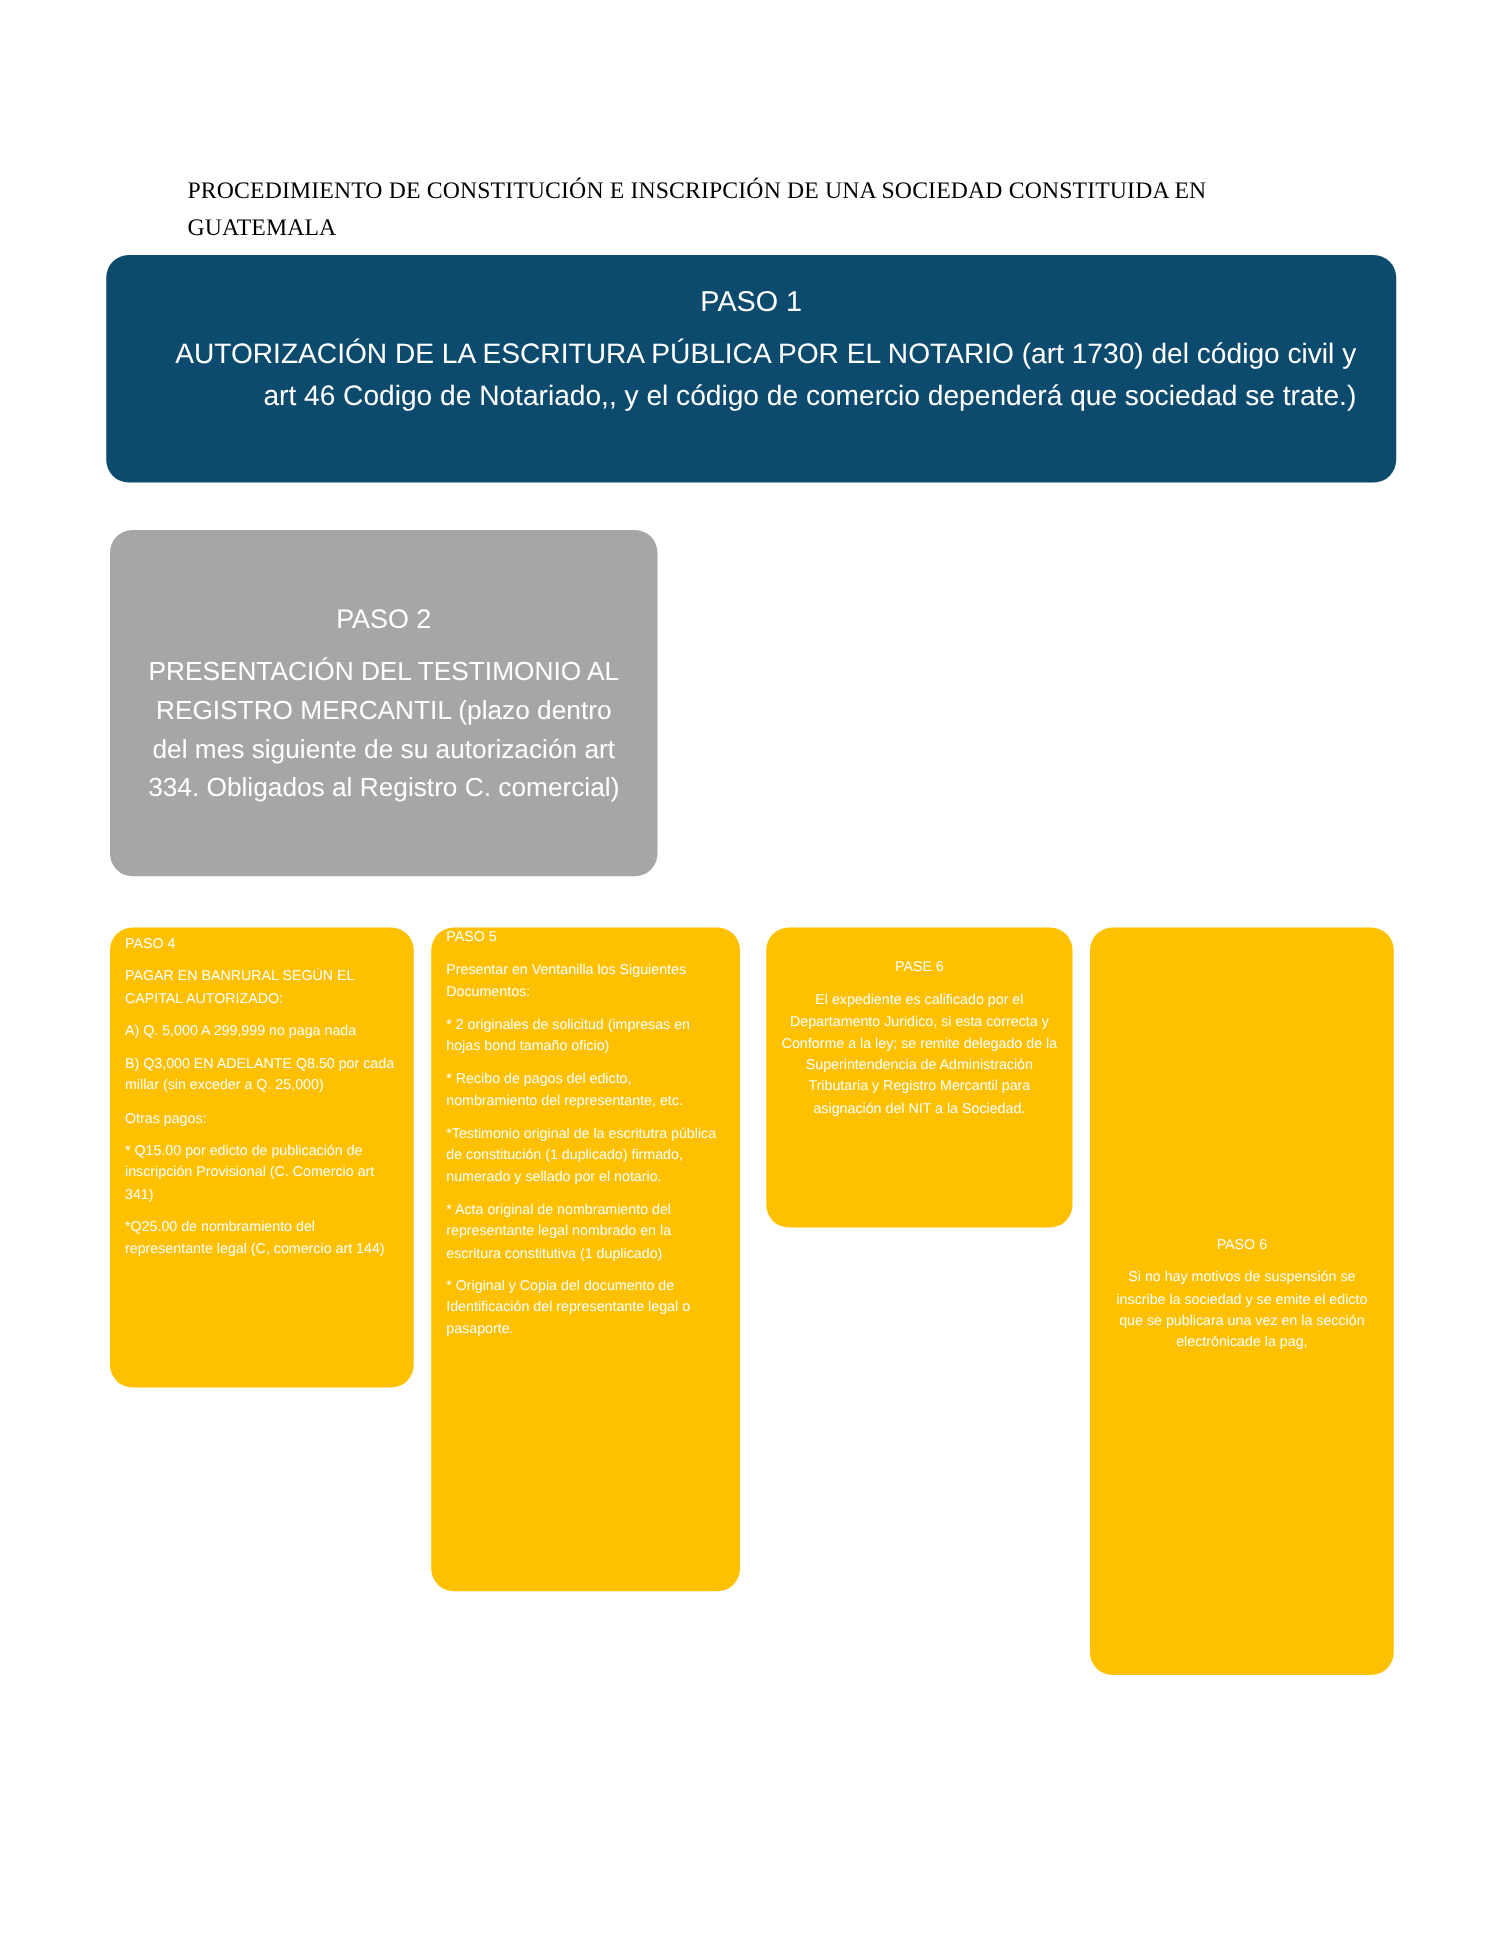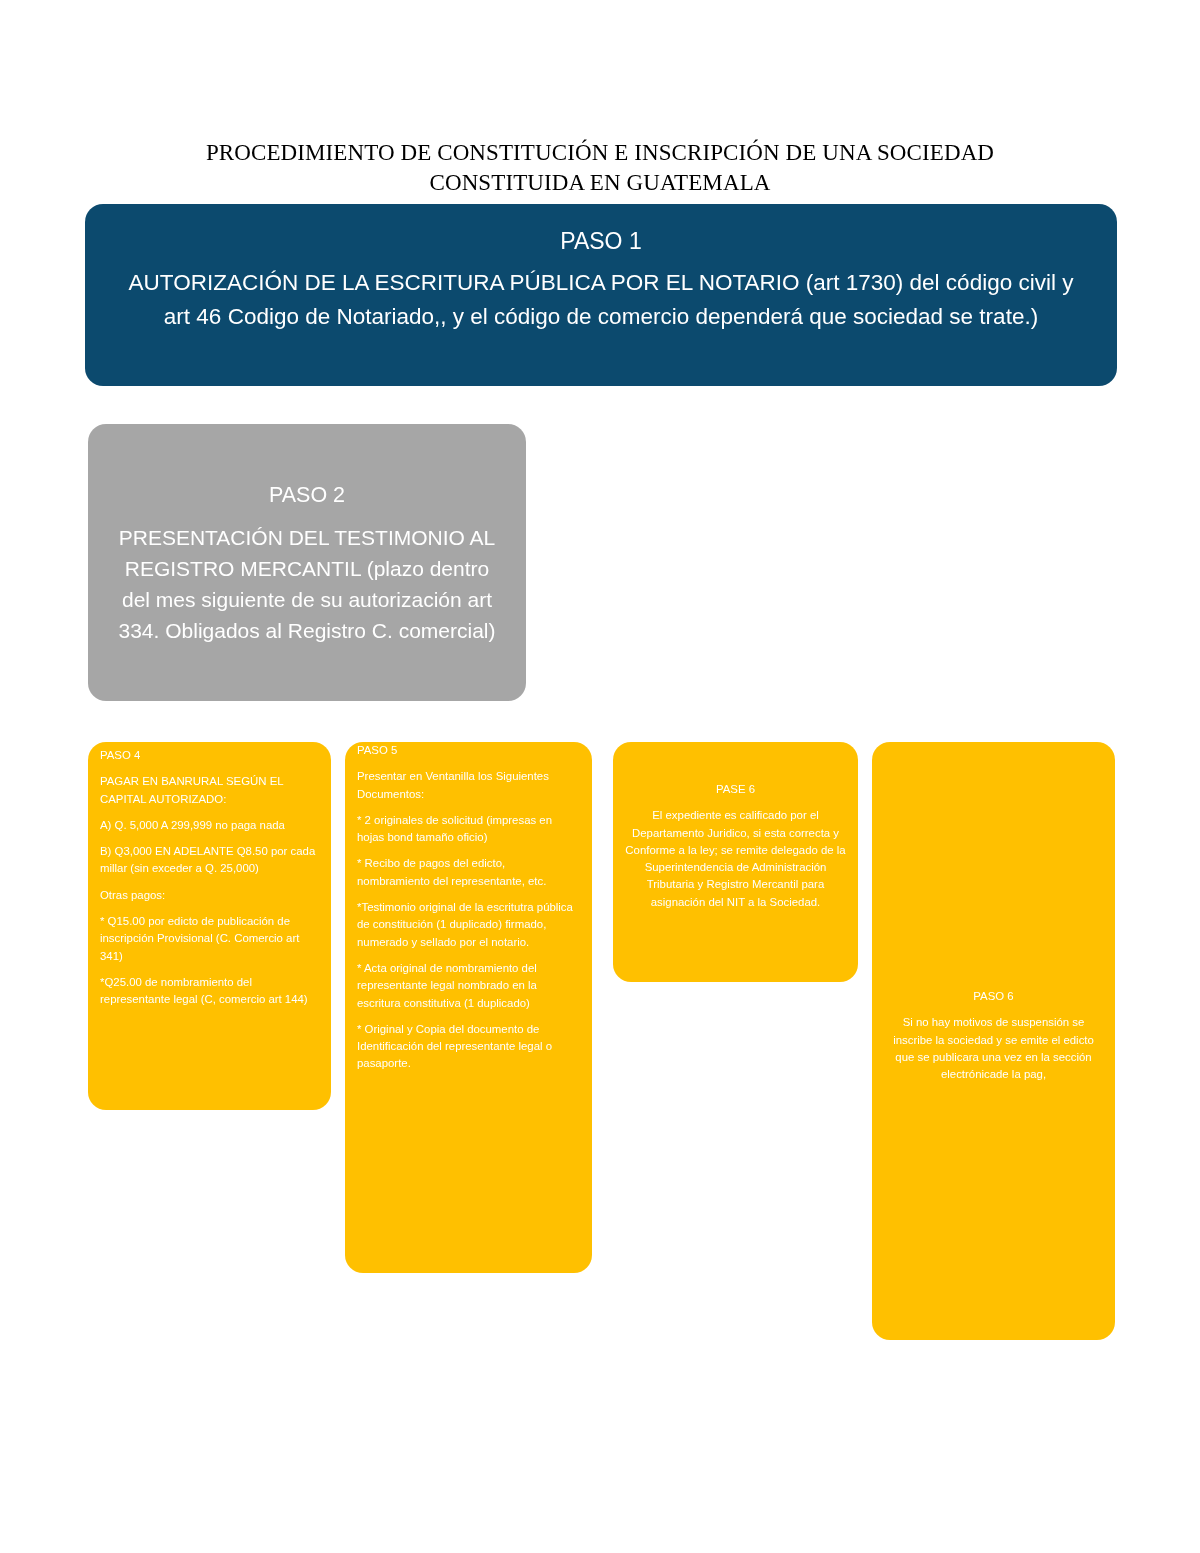--- a/index.html
+++ b/index.html
@@ -16,23 +16,23 @@
     background: #ffffff;
     overflow: hidden;
   }
 
   
   .doc-title {
     position: absolute;
     left: 150px;
     top: 138px;
     width: 900px;
-    text-align: center;
+    text-align: left;
     font-family: "Liberation Serif", serif;
-    font-size: 23px;
+    font-size: 19px;
     line-height: 30px;
     color: #000000;
     letter-spacing: 0.1px;
     white-space: pre-line;
   }
 
   
   .box {
     position: absolute;
     border-radius: 18px;
@@ -49,21 +49,21 @@
   }
   #step1 .step-label {
     margin-top: 22px;
     text-align: center;
     font-size: 23px;
     line-height: 30px;
   }
   #step1 .step-body {
     margin-top: 10px;
     padding: 0 32px;
-    text-align: center;
+    text-align: right;
     font-size: 22.5px;
     line-height: 34px;
   }
 
   
   #step2 { left: 88px;  top: 424px; width: 438px; height: 277px; }
   #step3 { left: 614px; top: 424px; width: 501px; height: 277px; }
   .gray-wrap {
     position: absolute;
     left: 0; right: 0; top: 50%;
@@ -94,21 +94,21 @@
     line-height: 17.3px;
     color: #ffffff;
   }
   .amber-body p { margin: 0 0 9px 0; }
   .amber-body p:last-child { margin-bottom: 0; }
 
   
   #step4 .amber-body { padding-top: 5px; text-align: left; }
   #step5 .amber-body { text-align: left; }
   
-  #step6 .amber-body { padding-top: 39px; text-align: center; }
+  #step6 .amber-body { padding-top: 24px; text-align: center; }
   #step7 .amber-body { padding-top: 246px; text-align: center; }
 
   .amber-body .lbl { }
 </style>
 </head>
 <body>
 
 <div class="page">
 
   <div class="doc-title">PROCEDIMIENTO DE CONSTITUCIÓN E INSCRIPCIÓN DE UNA SOCIEDAD CONSTITUIDA EN GUATEMALA</div>

